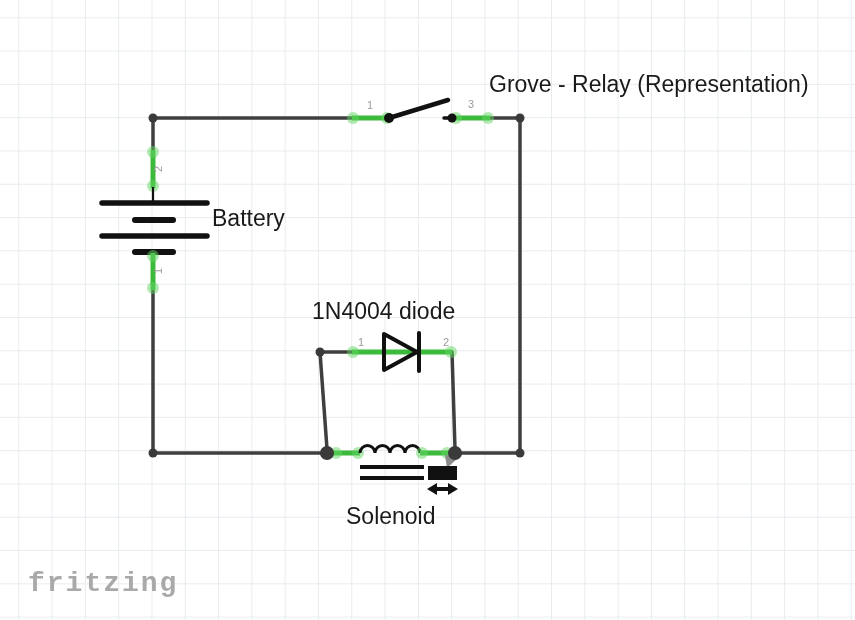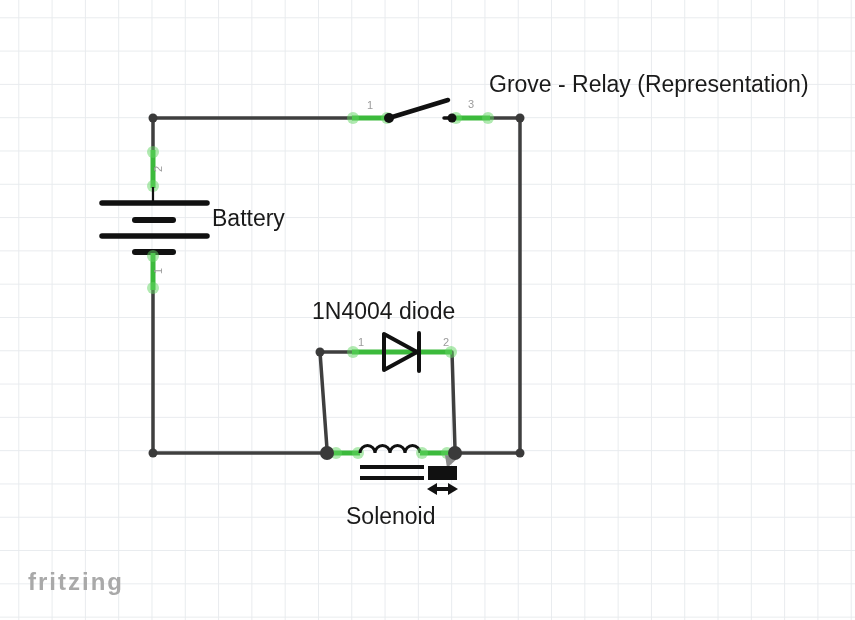--- a/index.html
+++ b/index.html
@@ -34,22 +34,22 @@
   .plate{stroke:var(--c-black);stroke-linecap:round;fill:none;}
   .sym{stroke:var(--c-black);stroke-width:4;fill:none;stroke-linejoin:round;stroke-linecap:round;}
   .coil{stroke:var(--c-black);stroke-width:3;fill:none;}
   .corebar{stroke:var(--c-black);stroke-width:4;fill:none;stroke-linecap:butt;}
   .solidblack{fill:var(--c-black);}
   .graypart{fill:var(--c-graypart);}
   .part-label{fill:var(--c-text);font-size:23px;font-family:"Liberation Sans",sans-serif;}
   .pin-label{fill:var(--c-pin);font-size:11px;text-anchor:middle;font-family:"Liberation Sans",sans-serif;}
   .logo{
     position:absolute;left:28px;top:568px;
-    color:var(--c-logo);font-family:Liberation Sans, sans-serif;
-    font-size:24px;font-weight:600;letter-spacing:2px;
+    color:var(--c-logo);font-family:Liberation Mono, monospace;
+    font-size:28px;font-weight:600;letter-spacing:2px;
   }
 </style>
 </head>
 <body>
 
 <div class="canvas">
   <svg width="855" height="620" viewBox="0 0 855 620">
 
     <line class="wire" x1="153" y1="118" x2="389" y2="118"></line>
     <line class="wire" x1="452" y1="118" x2="520" y2="118"></line>

